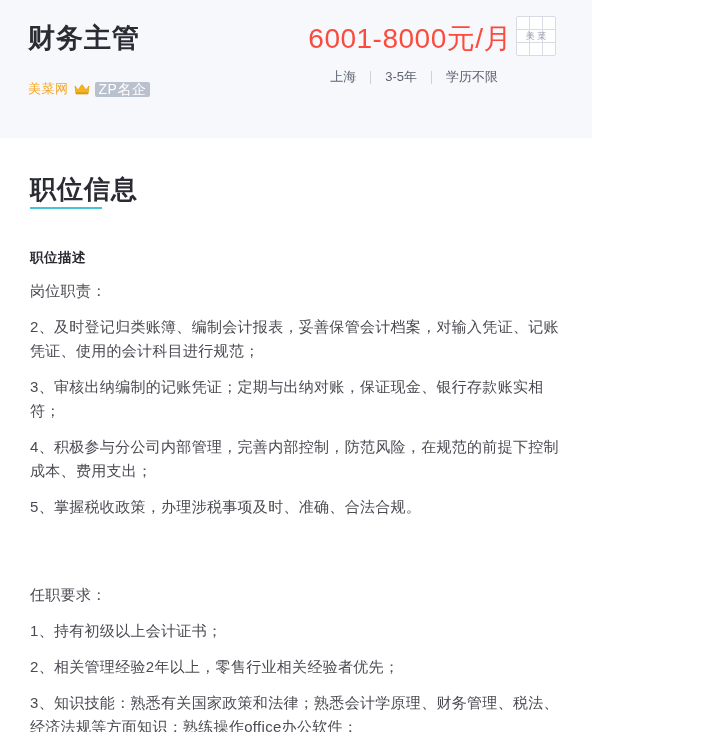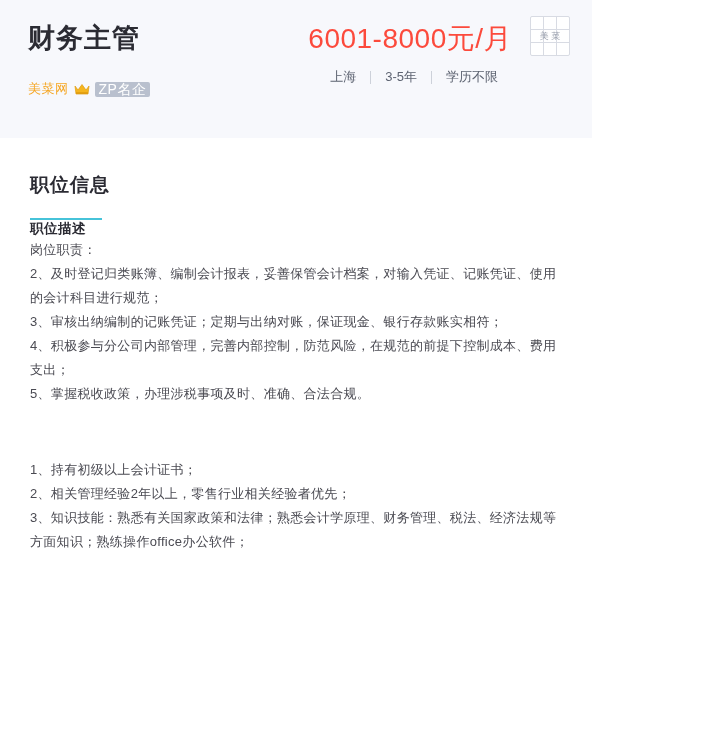--- a/index.html
+++ b/index.html
@@ -70,21 +70,21 @@
     position: absolute;
     right: 80px;
     top: 20px;
     font-size: 28px;
     font-weight: normal;
     color: #fc4a3c;
     letter-spacing: 0.5px;
   }
   .rect-logo {
     position: absolute;
-    right: 22px;
+    right: 36px;
     top: 16px;
     width: 38px;
     height: 38px;
     border: 1px solid #d8dbe3;
     background: #ffffff;
     border-radius: 2px;
   }
   .rect-logo .lg-line {
     position: absolute;
     background: #d8dbe3;
@@ -119,47 +119,48 @@
     background: #cdd1da;
   }
 
   
   .content {
     padding: 0 30px;
     box-sizing: border-box;
   }
   .section-title {
     margin: 34px 0 0 0;
-    font-size: 19px;
+    font-size: 26px;
     font-weight: bold;
     color: #2b2b33;
     letter-spacing: 1px;
     display: inline-block;
     position: relative;
-    padding-bottom: 22px;
+    padding-bottom: 2px;
   }
   .section-title::after {
     content: "";
     position: absolute;
     left: 0;
     bottom: 0;
     width: 72px;
     height: 2px;
     background: #46c3d9;
   }
 
   .sub-title {
+    margin-top: 40px;
     font-size: 13.5px;
     font-weight: bold;
     color: #2b2b33;
     letter-spacing: 0.5px;
   }
   .para {
-    margin-top: 0;
-    font-size: 13px;
+    margin-top: 12px;
+    font-size: 15px;
     line-height: 24px;
     color: #4a4a52;
     letter-spacing: 0.3px;
   }
   .gap-large { height: 52px; }
 </style>
 </head>
 <body>
 
 <div class="page">
@@ -204,20 +205,21 @@
 
     <div class="para">岗位职责：</div>
 
     <div class="para">2、及时登记归类账簿、编制会计报表，妥善保管会计档案，对输入凭证、记账凭证、使用的会计科目进行规范；</div>
     <div class="para">3、审核出纳编制的记账凭证；定期与出纳对账，保证现金、银行存款账实相符；</div>
     <div class="para">4、积极参与分公司内部管理，完善内部控制，防范风险，在规范的前提下控制成本、费用支出；</div>
     <div class="para">5、掌握税收政策，办理涉税事项及时、准确、合法合规。</div>
 
     <div class="gap-large"></div>
 
+    <div class="para">任职要求：</div>
 
     <div class="para">1、持有初级以上会计证书；</div>
     <div class="para">2、相关管理经验2年以上，零售行业相关经验者优先；</div>
     <div class="para">3、知识技能：熟悉有关国家政策和法律；熟悉会计学原理、财务管理、税法、经济法规等方面知识；熟练操作office办公软件；</div>
     
   </div>
 
 </div>
 
 </body></html>

